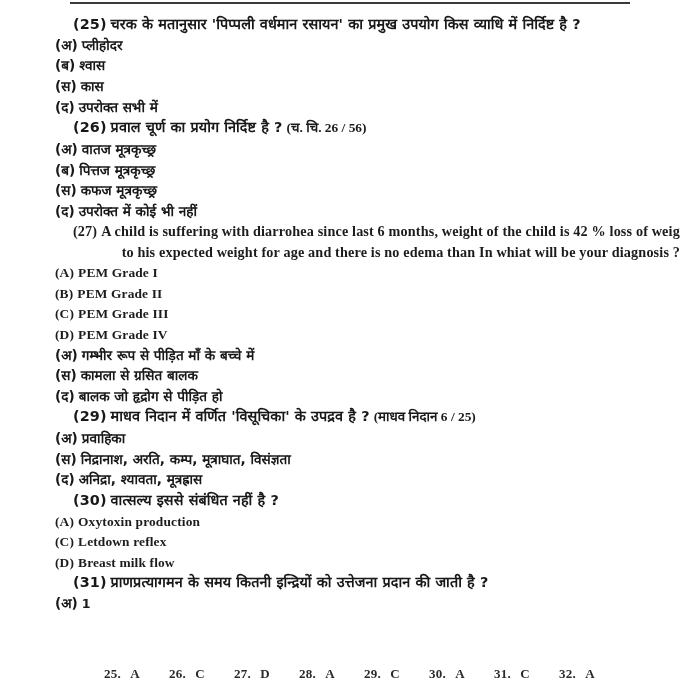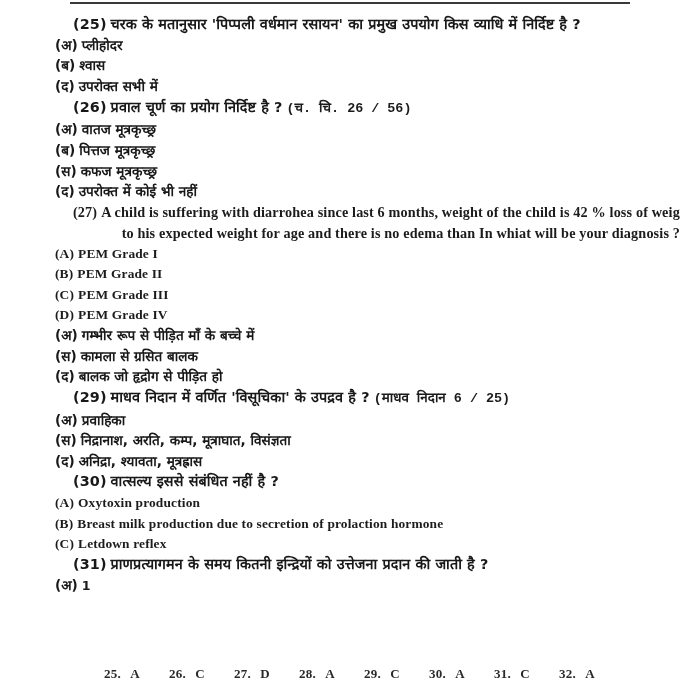--- a/index.html
+++ b/index.html
@@ -92,21 +92,21 @@
     font-weight: 700;
     color: #1c1c1c;
     letter-spacing: 0.15px;
   }
   .num-lat {
     font-family: "DejaVu Sans", "Liberation Sans", sans-serif;
     font-weight: 700;
     font-size: 12.6px;
   }
   .cite {
-    font-family: Liberation Mono, monospace;
+    font-family: Liberation Serif, serif;
     font-weight: 600;
     font-size: 13.4px;
   }
 
   
   .answer-key {
     position: absolute;
     left: 0;
     top: 666px;
     width: 680px;
@@ -141,20 +141,24 @@
       </div>
       <div class="opt">
         <span class="hi-opt">(अ)</span>
         <span class="hi-opt">प्लीहोदर</span>
       </div>
       <div class="opt">
         <span class="hi-opt">(ब)</span>
         <span class="hi-opt">श्वास</span>
       </div>
       <div class="opt">
+        <span class="hi-opt">(स)</span>
+        <span class="hi-opt">कास</span>
+      </div>
+      <div class="opt">
         <span class="hi-opt">(द)</span>
         <span class="hi-opt">उपरोक्त सभी में</span>
       </div>
     </div>
 
     <div class="q-block">
       <div class="q-head">
         <span class="hi qnum">(26)</span>
         <span class="hi">प्रवाल चूर्ण का प्रयोग निर्दिष्ट है ?</span>
         <span class="cite">(च. चि. 26 / 56)</span>
@@ -241,27 +245,27 @@
     <div class="q-block">
       <div class="q-head">
         <span class="hi qnum">(30)</span>
         <span class="hi">वात्सल्य इससे संबंधित नहीं है ?</span>
       </div>
       <div class="opt">
         <span class="en-opt">(A)</span>
         <span class="en-opt">Oxytoxin production</span>
       </div>
       <div class="opt">
-        <span class="en-opt">(B)</span>
-        <span class="en-opt">Breast milk production due to secretion of prolaction hormone</span>
-      </div>
-      <div class="opt">
         <span class="en-opt">(C)</span>
         <span class="en-opt">Letdown reflex</span>
       </div>
+      <div class="opt">
+        <span class="en-opt">(D)</span>
+        <span class="en-opt">Breast milk flow</span>
+      </div>
     </div>
 
     <div class="q-block">
       <div class="q-head">
         <span class="hi qnum">(31)</span>
         <span class="hi">प्राणप्रत्यागमन के समय कितनी इन्द्रियों को उत्तेजना प्रदान की जाती है ?</span>
       </div>
       <div class="opt">
         <span class="hi-opt">(अ)</span>
         <span class="num-lat">1</span>

